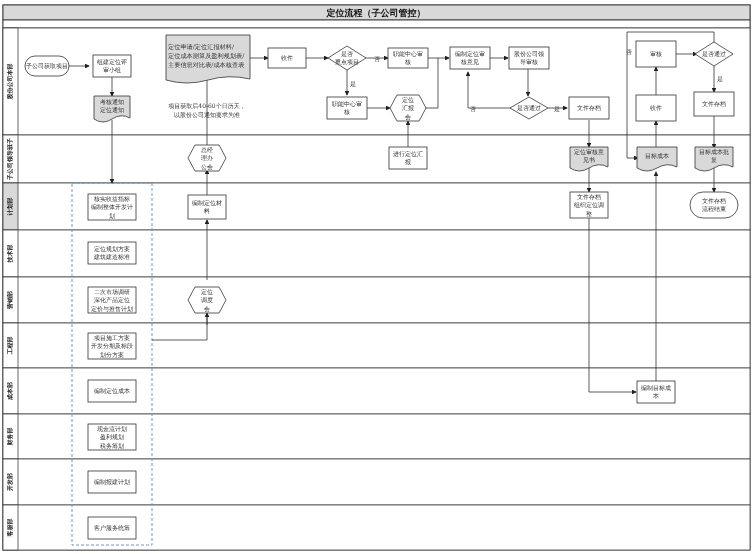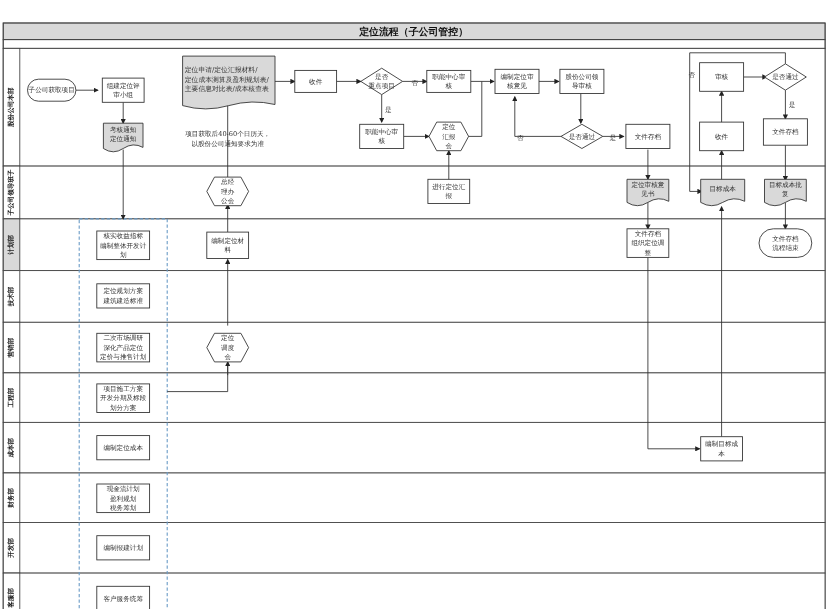--- a/index.html
+++ b/index.html
@@ -1,17 +1,17 @@
 <!DOCTYPE html>
 <html><head>
 <meta charset="utf-8">
 <style>
   html,body{margin:0;padding:0;background:#fff;}
   body{width:754px;height:554px;overflow:hidden;font-family:"DejaVu Sans",sans-serif;}
-  #canvas{position:absolute;left:0;top:16px;width:754px;height:424px;}
+  #canvas{position:absolute;left:0;top:0;width:754px;height:424px;}
   svg text{font-family:"DejaVu Serif",serif;fill:#333;}
   .title-text{font-family:"DejaVu Sans",sans-serif;font-weight:bold;fill:#111;}
   .lane-text{font-family:"DejaVu Sans",sans-serif;font-weight:bold;fill:#222;}
 </style>
 </head>
 <body>
 
 <div id="canvas">
 <svg width="754" height="554" viewBox="0 0 754 554" xmlns="http://www.w3.org/2000/svg">
   <defs>

